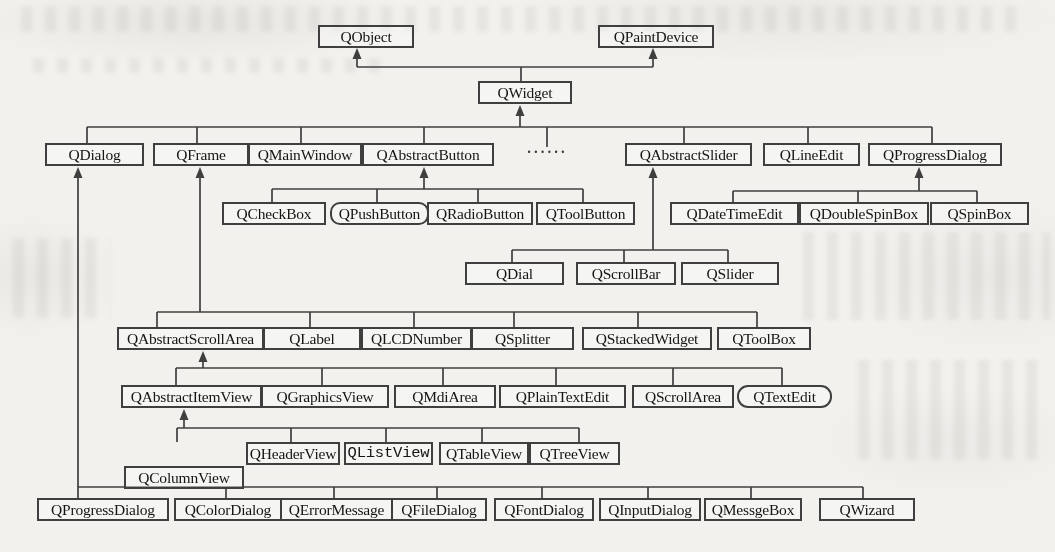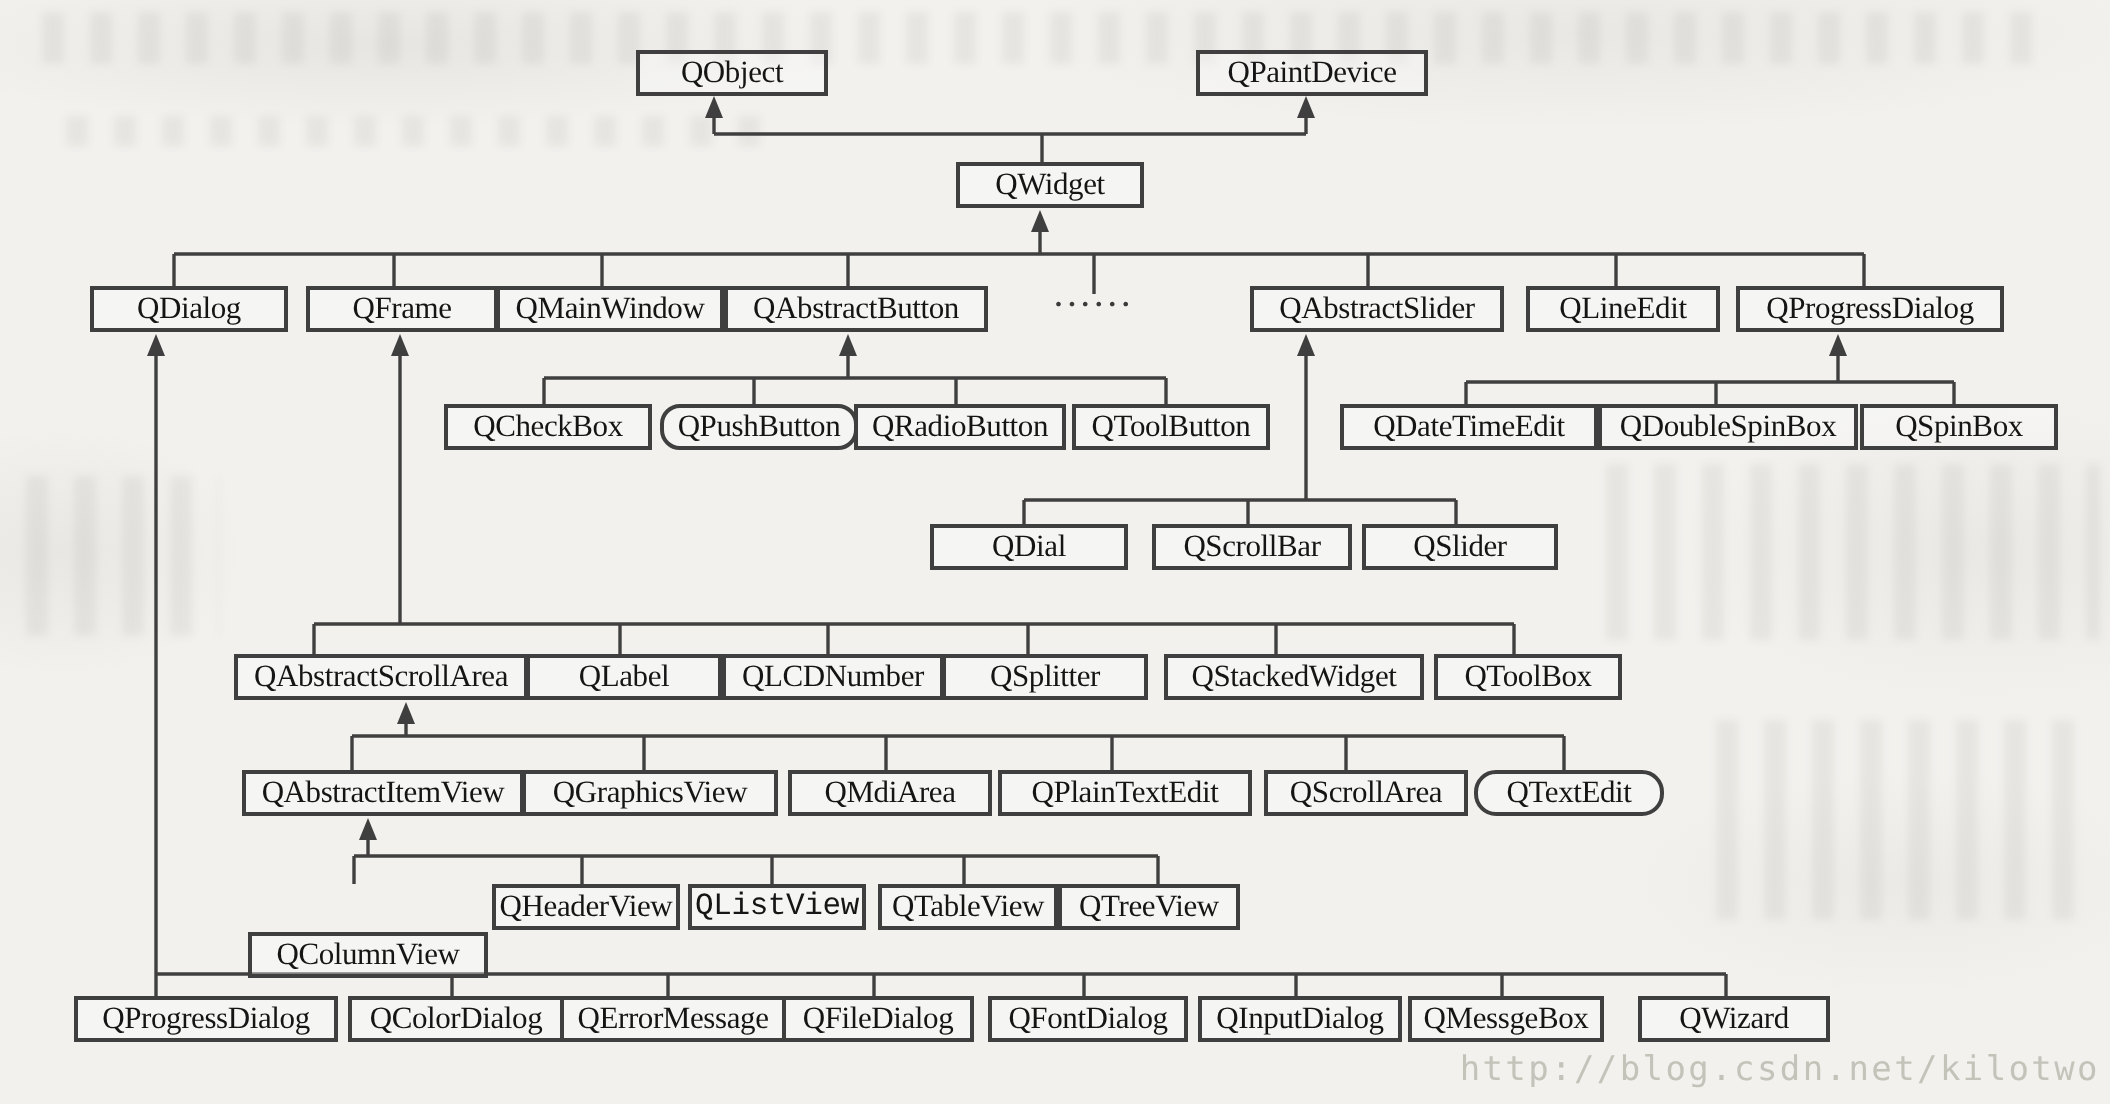--- a/index.html
+++ b/index.html
@@ -176,14 +176,13 @@
       <div class="node" style="left: 280px; top: 498px; width: 109px;">QErrorMessage</div>
       <div class="node" style="left: 391px; top: 498px; width: 92px;">QFileDialog</div>
       <div class="node" style="left: 494px; top: 498px; width: 96px;">QFontDialog</div>
       <div class="node" style="left: 599px; top: 498px; width: 98px;">QInputDialog</div>
       <div class="node" style="left: 704px; top: 498px; width: 94px;">QMessgeBox</div>
       <div class="node" style="left: 819px; top: 498px; width: 92px;">QWizard</div>
     </div>
 
   <div class="dots">••••••</div>
 
-  <div class="watermark">http://blog.csdn.net/kilotwo</div>
 </div>
 
 </body></html>

